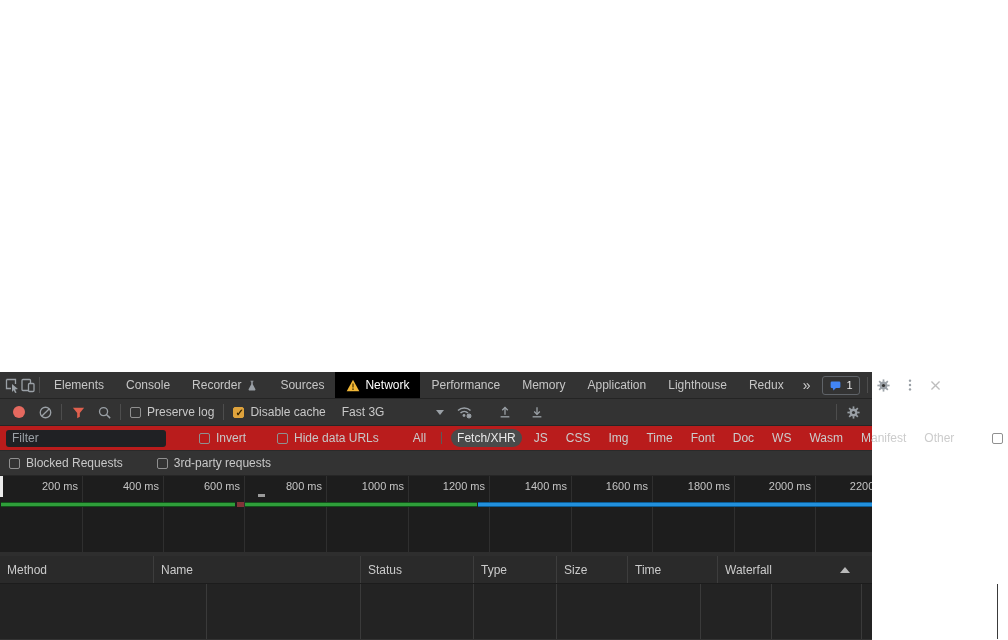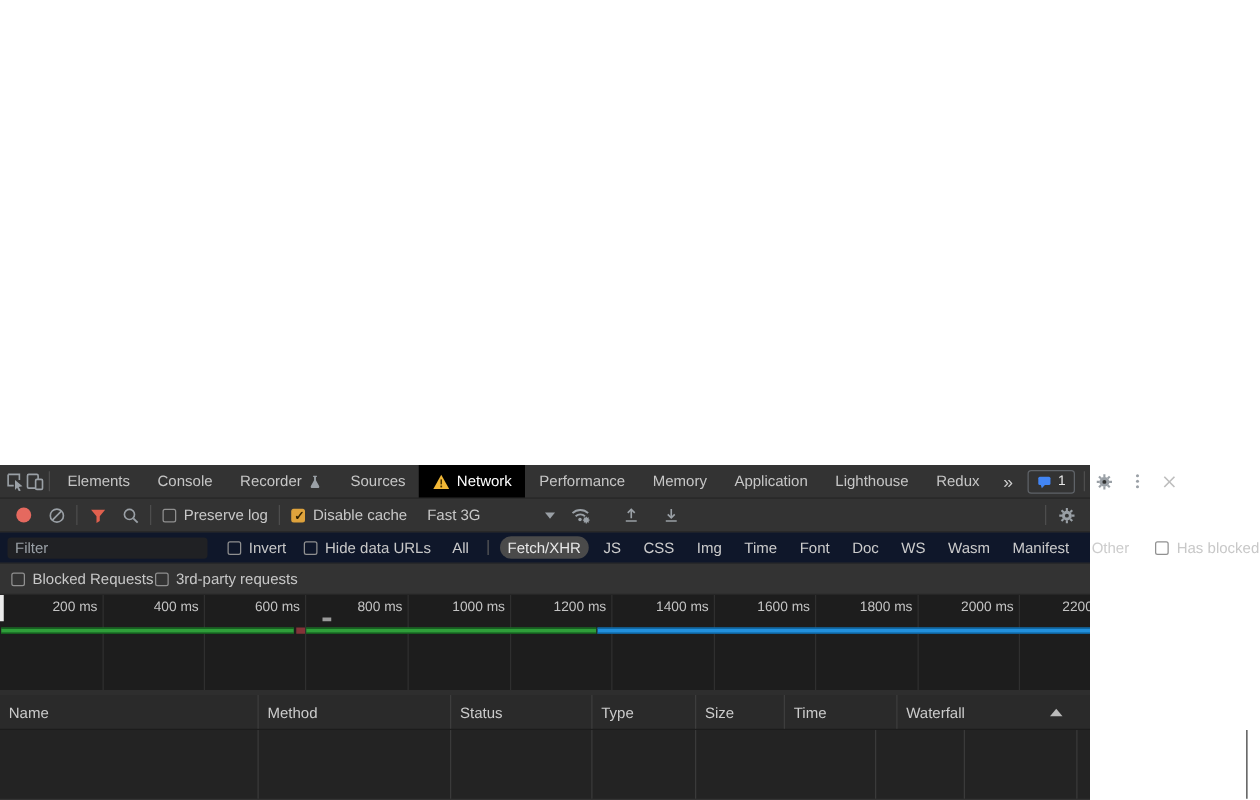--- a/index.html
+++ b/index.html
@@ -34,30 +34,30 @@
   .cb.checked { background:#dfa33c; border-color:#dfa33c; }
   .cb.checked::after { content:"\2713"; position:absolute; left:1px; top:-1px; font-size:10px;
                        font-weight:bold; color:#332200; }
   .throttle-select { display:flex; align-items:center; justify-content:space-between;
                      width:102px; margin-left:10px; cursor:pointer; }
   .caret-down { width:0; height:0; border-left:4px solid transparent; border-right:4px solid transparent;
                 border-top:5px solid #9aa0a6; }
   .spacer { flex:1; }
 
   
-  .filter-bar { height:25px; background:#0f172a; border-bottom:1px solid #2a2a2a;
-                display:flex; align-items:center; padding:0 6px; }
+  .filter-bar { height:25px; background:#b91c1c; border-bottom:1px solid #2a2a2a;
+                display:flex; align-items:center; padding:0 6px;gap:17px; }
   .filter-input { width:160px; height:17px; background:#202124; border:none; border-radius:3px;
                   color:#e8eaed; padding:0 6px; font-size:12px; font-family:"Liberation Sans",sans-serif; outline:none; }
   .filter-input::placeholder { color:#9aa0a6; }
   .type-list { display:flex; align-items:center; margin-left:8px; }
   .type-pill { padding:2px 6px; margin:0 3px; color:#cccccc; cursor:pointer; border-radius:9px; white-space:nowrap; }
   .type-pill.selected { background:#4a4a4a; color:#e8e8e8; }
   .filter-bar2 { height:25px; background:#333333; border-bottom:1px solid #262626;
-                 display:flex; align-items:center; padding:0 9px; gap:1px; }
+                 display:flex; align-items:center; padding:0 9px; gap:34px; }
 
   
   .overview { position:relative; height:80px; background:#1d1d1d; border-bottom:4px solid #2e2e2e; overflow:hidden; cursor:pointer; }
   .ov-grid { position:absolute; top:0; bottom:0; width:1px; background:#2f2f2f; }
   .ov-tick { position:absolute; top:4px; width:64px; text-align:right; font-size:11px; color:#c4c4c4; pointer-events:none; }
   .ov-handle { position:absolute; top:0; width:3px; height:21px; background:#ececec; cursor:ew-resize; }
   .ov-bar { position:absolute; height:5px; top:26px; }
   .ov-bar.green { background:#2f9e3a; border-top:1px solid #11501a; border-bottom:1px solid #11501a; }
   .ov-bar.blue  { background:#2290dd; border-top:1px solid #0b5c94; border-bottom:1px solid #0b5c94; }
   .ov-bar.darkred { background:#833338; height:5px; }
@@ -338,25 +338,25 @@
         <div class="ov-bar green" style="left: 1px; width: 234px;"></div>
         <div class="ov-bar darkred" style="left: 237px; width: 7px;"></div>
         <div class="ov-bar green" style="left: 245px; width: 232px;"></div>
         <div class="ov-bar blue" style="left: 478px; width: 466px;"></div>
         <div class="ov-bar gray gray" style="left: 258px; width: 7px;"></div>
         <div class="ov-handle" style="left: 0px;"></div>
         <div class="ov-handle" style="left: 1005px;"></div>
       </div>
 
     <div class="grid-header">
+        <div class="gh-cell" style="width: 154px;">
+          <span>Method</span>
+        </div>
         <div class="gh-cell" style="width: 207px;">
           <span>Name</span>
-        </div>
-        <div class="gh-cell" style="width: 154px;">
-          <span>Method</span>
         </div>
         <div class="gh-cell" style="width: 113px;">
           <span>Status</span>
         </div>
         <div class="gh-cell" style="width: 83px;">
           <span>Type</span>
         </div>
         <div class="gh-cell" style="width: 71px;">
           <span>Size</span>
         </div>

